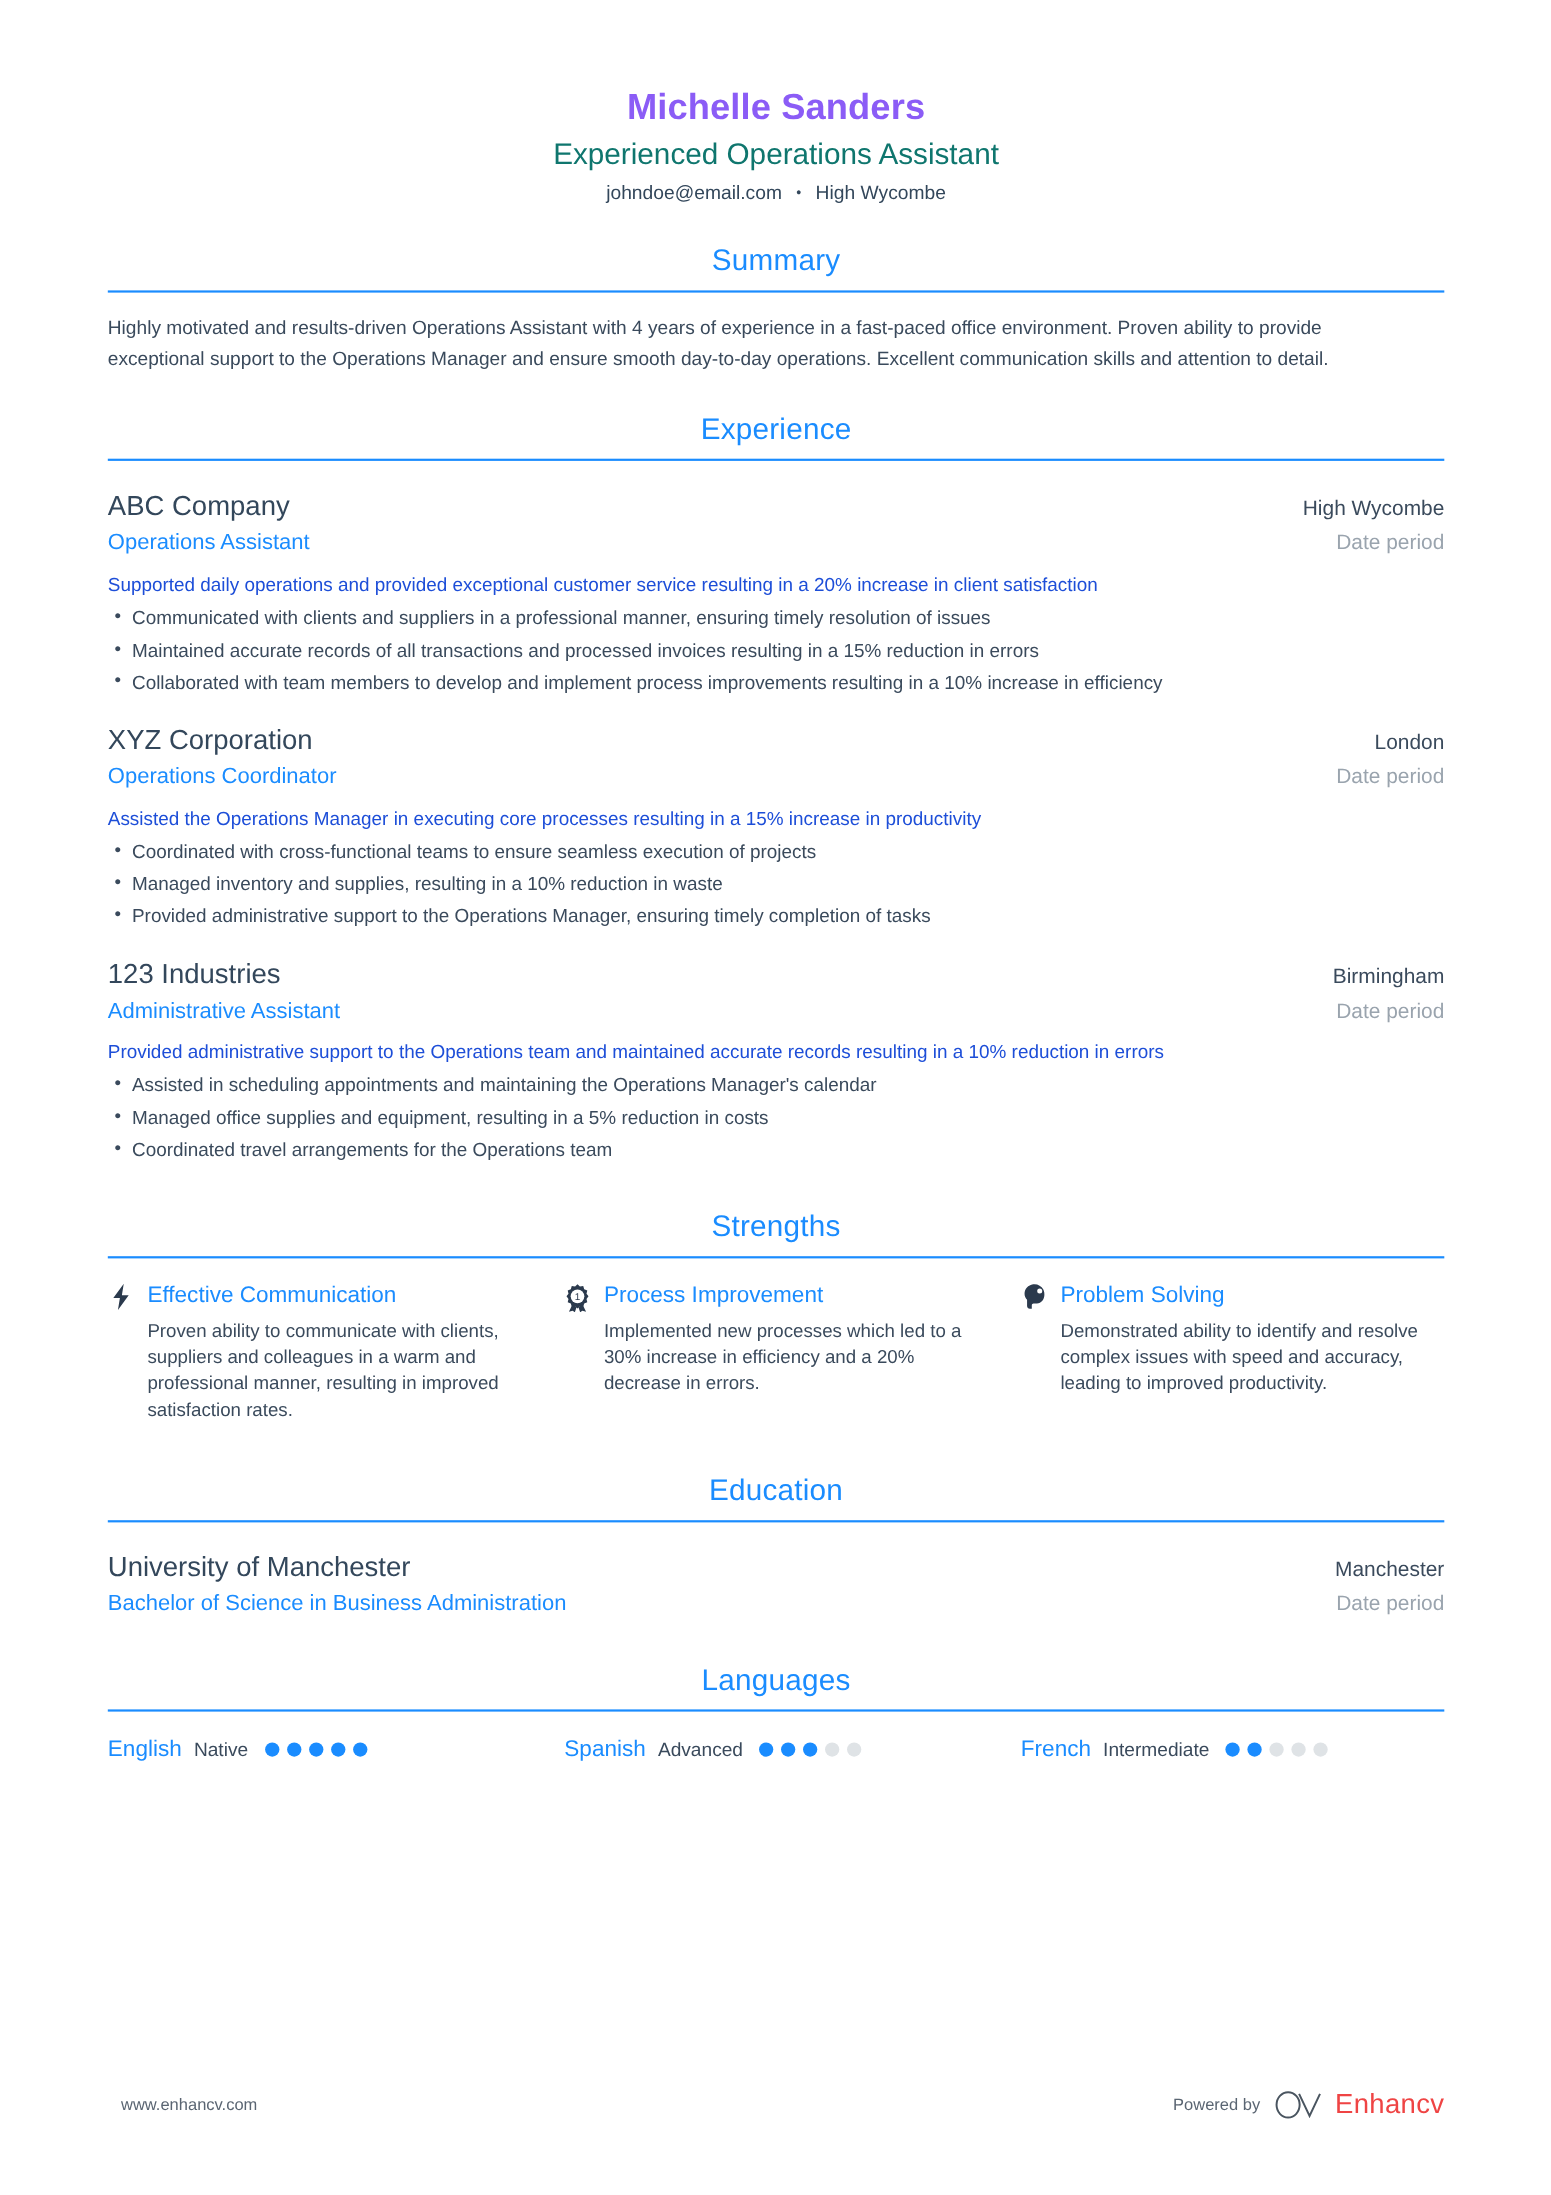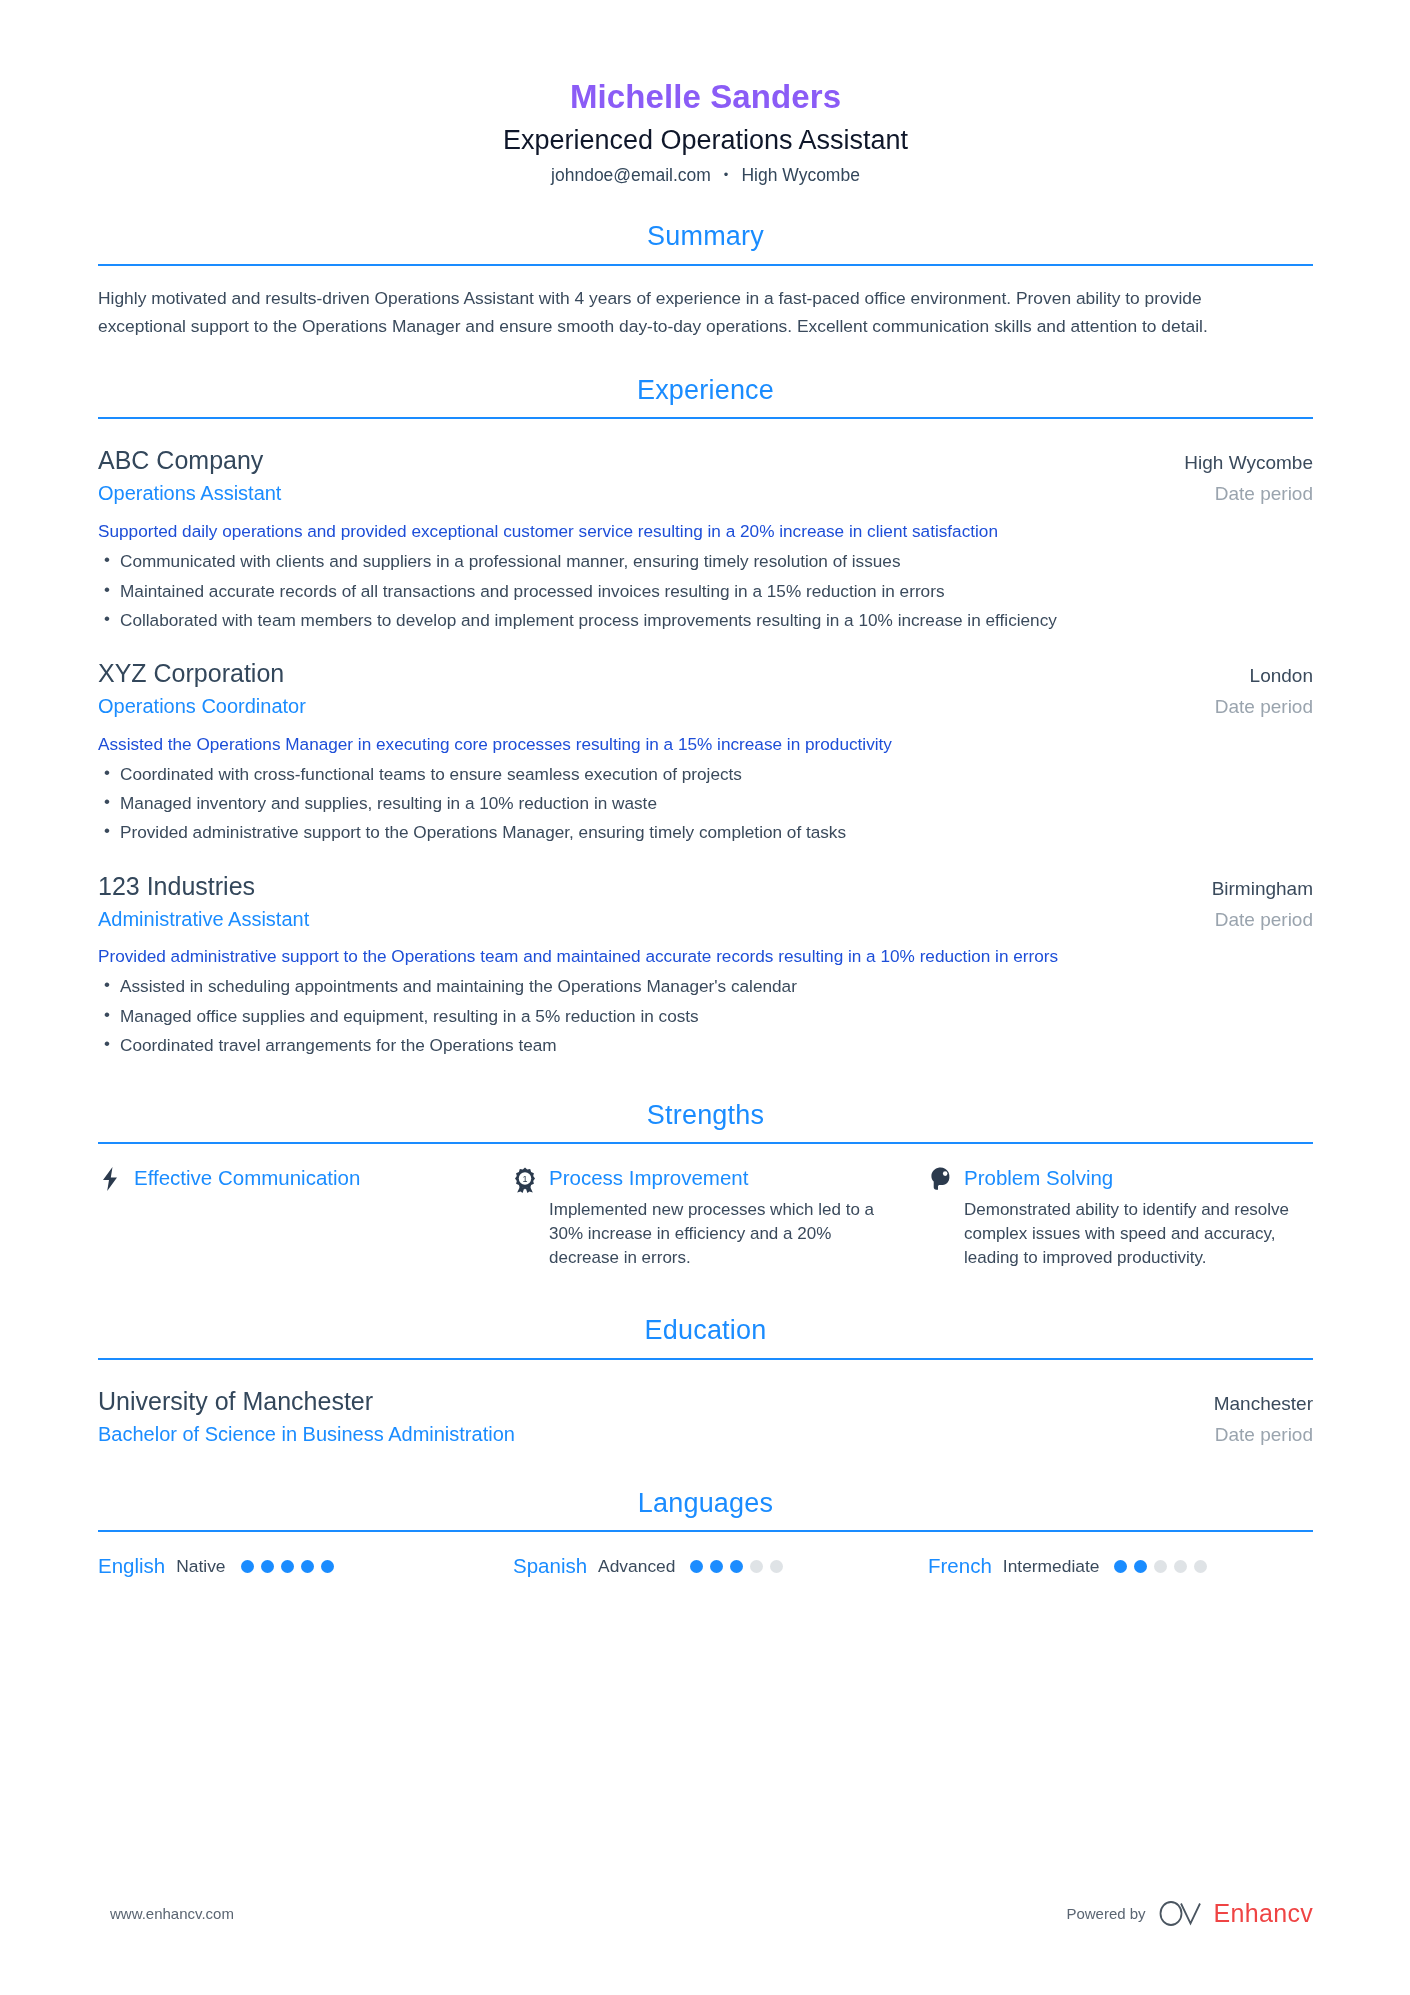--- a/index.html
+++ b/index.html
@@ -38,21 +38,21 @@
   .name {
     font-size: 33px;
     font-weight: bold;
     color: #8b5cf6;
     letter-spacing: 0.1px;
     line-height: 1.15;
   }
   .job-title {
     font-size: 27px;
     font-weight: normal;
-    color: #0f172a;
+    color: #0f766e;
     margin-top: 8px;
     line-height: 1.2;
   }
   .contact-line {
     margin-top: 9px;
     font-size: 17.5px;
     color: #33475b;
     display: flex;
     justify-content: center;
     align-items: center;
@@ -367,20 +367,21 @@
       <div class="strengths-grid">
 
         <div class="strength">
           <span class="strength-icon">
             <svg width="18" height="24" viewBox="0 0 18 24" aria-hidden="true">
               <path d="M11.5 0 L2 13 L8 13 L6.2 24 L16 10.5 L9.8 10.5 Z" fill="#2b3a4d"></path>
             </svg>
           </span>
           <div class="strength-body">
             <div class="strength-title">Effective Communication</div>
+            <div class="strength-text">Proven ability to communicate with clients, suppliers and colleagues in a warm and professional manner, resulting in improved satisfaction rates.</div>
           </div>
         </div>
 
         <div class="strength">
           <span class="strength-icon">
             <svg width="22" height="26" viewBox="0 0 22 26" aria-hidden="true">
               <path d="M11 0.5 L13.2 2.6 L16.2 2.1 L17.1 5 L19.9 6.2 L19.2 9.1 L21 11.5 L19.2 13.9 L19.9 16.8 L17.1 18 L16.2 20.9 L13.2 20.4 L11 22.5 L8.8 20.4 L5.8 20.9 L4.9 18 L2.1 16.8 L2.8 13.9 L1 11.5 L2.8 9.1 L2.1 6.2 L4.9 5 L5.8 2.1 L8.8 2.6 Z" fill="#2b3a4d"></path>
               <circle cx="11" cy="11.5" r="6.2" fill="#ffffff"></circle>
               <text x="11" y="15" text-anchor="middle" font-size="9" font-family="'Liberation Sans', sans-serif" fill="#2b3a4d">1</text>
               <path d="M6.4 18.8 L3.2 25.6 L6.6 24.6 L8.6 26 L10.2 21.2 Z" fill="#2b3a4d"></path>

